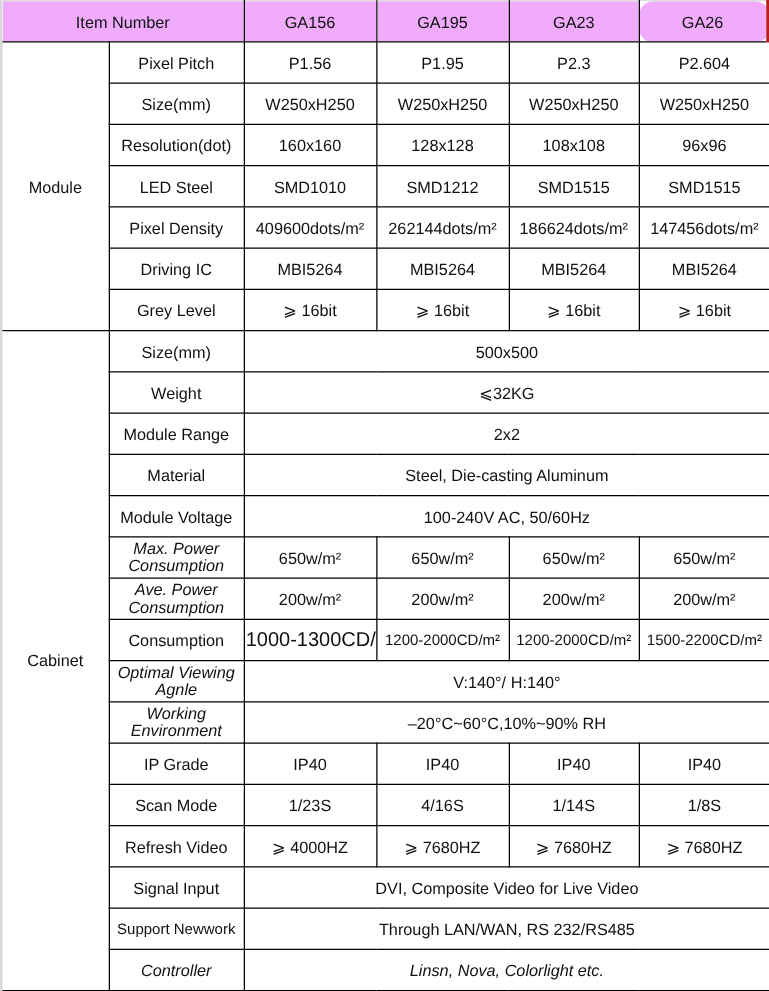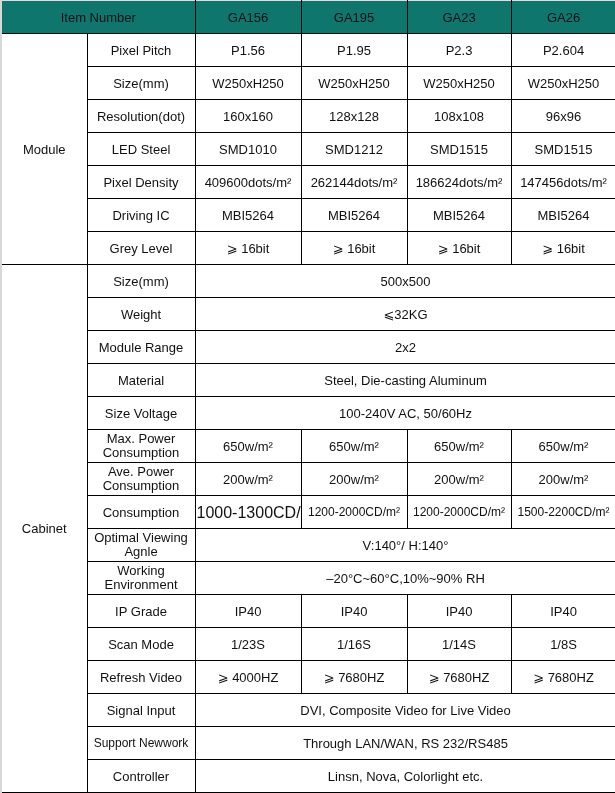--- a/index.html
+++ b/index.html
@@ -1,24 +1,24 @@
 <!DOCTYPE html>
 <html><head>
 <meta charset="utf-8">
 <style>
   html, body { margin:0; padding:0; background:#ffffff; }
   body { width:615px; height:793px; overflow:hidden; font-family:"Liberation Sans", sans-serif; font-size:13px; color:#111; }
   table.spec { border-collapse:collapse; table-layout:fixed; width:615px; position:absolute; left:0; top:0; }
   table.spec td { border:1px solid #000; text-align:center; vertical-align:middle; padding:0 1px; height:32px; line-height:15px; white-space:nowrap; overflow:hidden; }
-  table.spec td.wrap { white-space:normal; line-height:14px; }
-  table.spec tr.head td { background:#0f766e; height:32px; border-top:1px solid #ddd; border-bottom:1px solid #000;text-align:center; }
+  table.spec td.wrap { white-space:normal; line-height:14px;font-style:italic; }
+  table.spec tr.head td { background:#f0abfc; height:32px; border-top:1px solid #ddd; border-bottom:1px solid #000;text-align:center; }
   table.spec tr.head td:first-child { border-left:2px solid #d8d8d8; }
   td.group { border-left:2px solid #d8d8d8 !important; }
-  table.spec tr:last-child td { border-bottom:1px solid #000; }
-  table.spec td.lastcol { border-right:1px solid #b91c1c; }
+  table.spec tr:last-child td { border-bottom:1px solid #000;font-style:italic; }
+  table.spec td.lastcol { border-right:7px solid #b91c1c;border-radius:12px; }
 </style>
 </head>
 <body>
 
 <table class="spec">
   <colgroup>
     <col style="width:86px">
       <col style="width:108px">
       <col style="width:106px">
       <col style="width:106px">
@@ -96,21 +96,21 @@
   </tr>
   <tr>
     <td>Module Range</td>
     <td colspan="4">2x2</td>
   </tr>
   <tr>
     <td>Material</td>
     <td colspan="4">Steel, Die-casting Aluminum</td>
   </tr>
   <tr>
-    <td>Size Voltage</td>
+    <td>Module Voltage</td>
     <td colspan="4">100-240V AC, 50/60Hz</td>
   </tr>
   <tr>
     <td class="wrap">Max. Power Consumption</td>
     <td>650w/m²</td>
     <td>650w/m²</td>
     <td>650w/m²</td>
     <td>650w/m²</td>
   </tr>
   <tr>
@@ -138,21 +138,21 @@
   <tr>
     <td>IP Grade</td>
     <td>IP40</td>
     <td>IP40</td>
     <td>IP40</td>
     <td>IP40</td>
   </tr>
   <tr>
     <td>Scan Mode</td>
     <td>1/23S</td>
-    <td>1/16S</td>
+    <td>4/16S</td>
     <td>1/14S</td>
     <td>1/8S</td>
   </tr>
   <tr>
     <td>Refresh Video</td>
     <td>⩾ 4000HZ</td>
     <td>⩾ 7680HZ</td>
     <td>⩾ 7680HZ</td>
     <td>⩾ 7680HZ</td>
   </tr>

